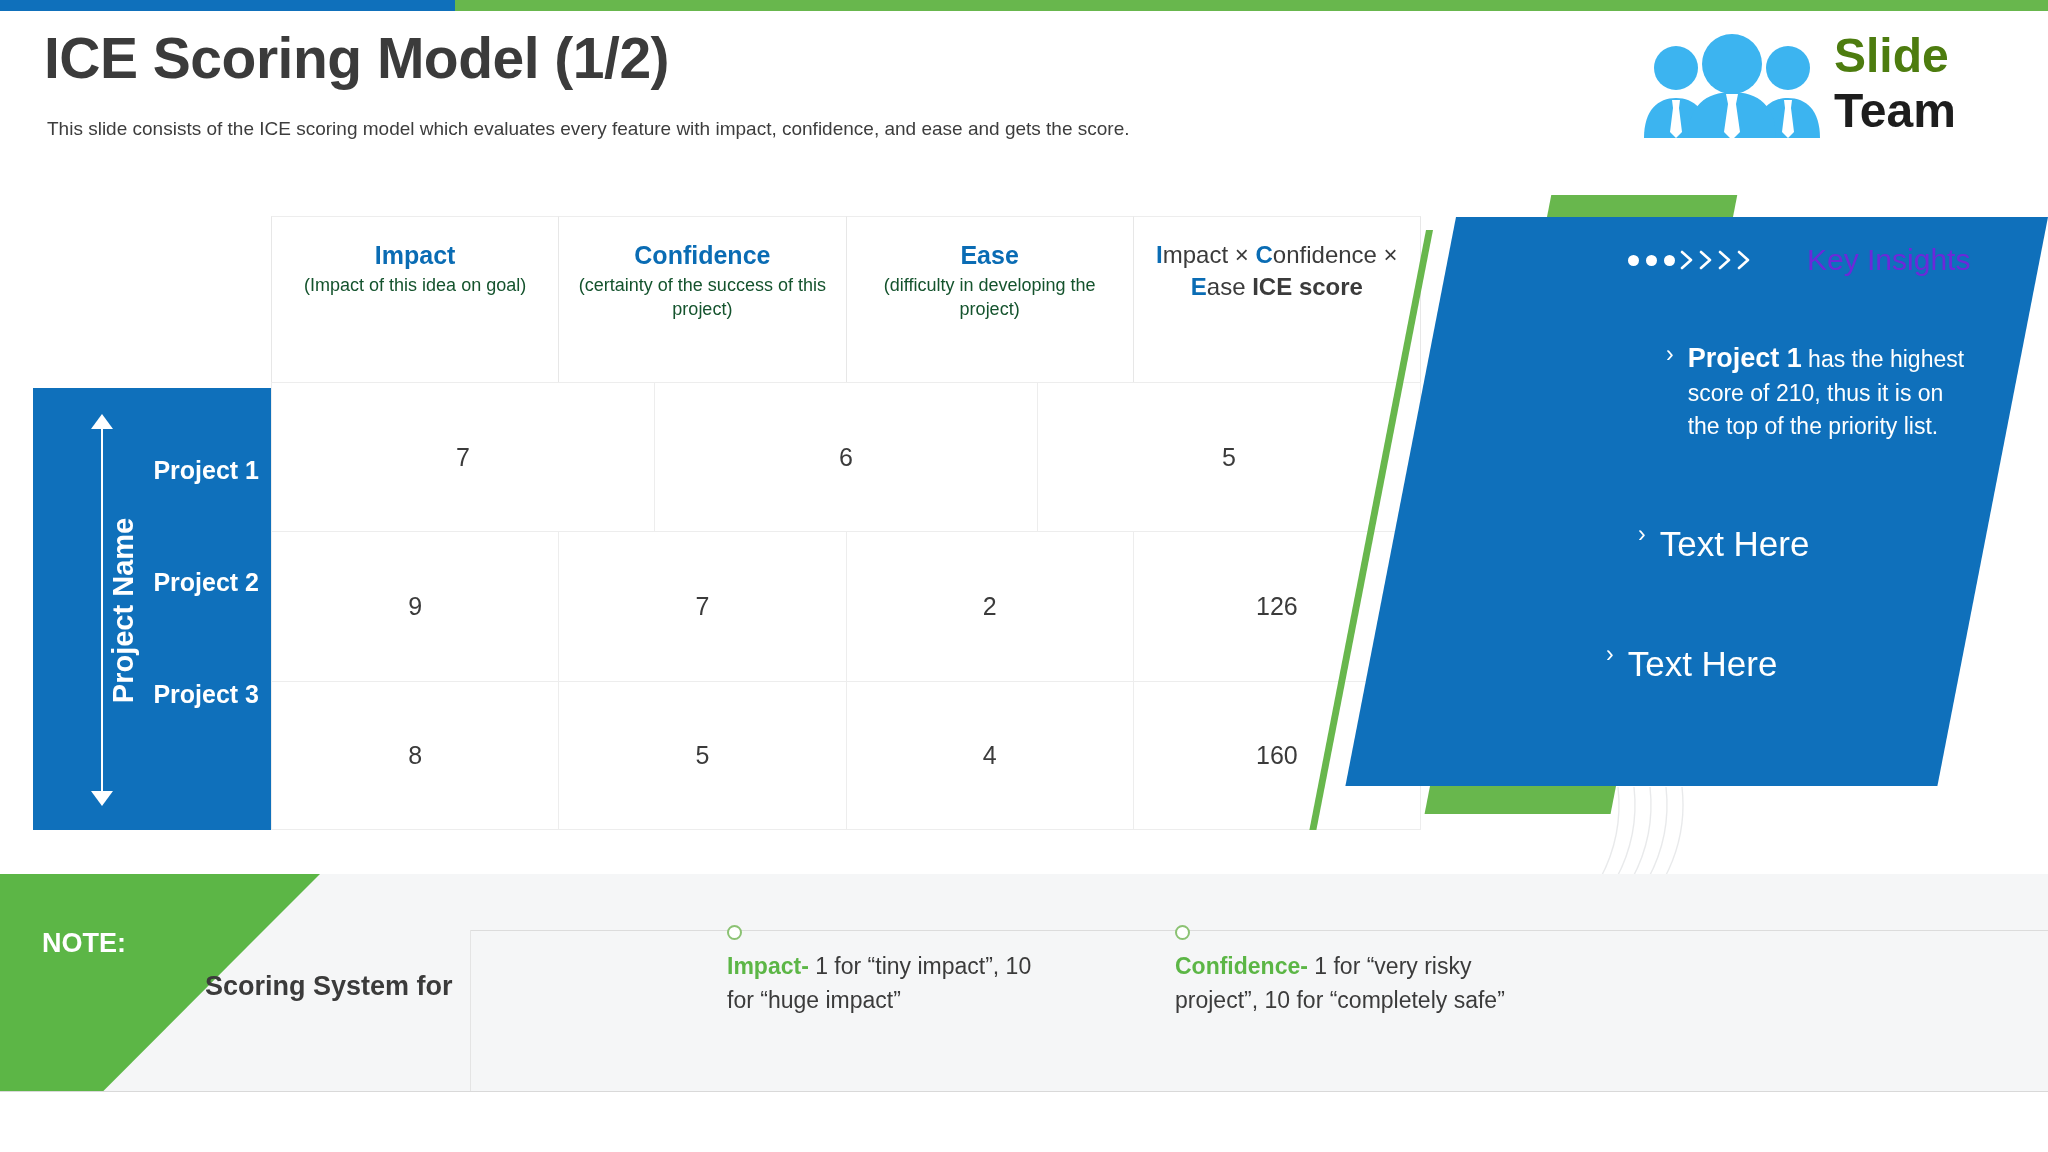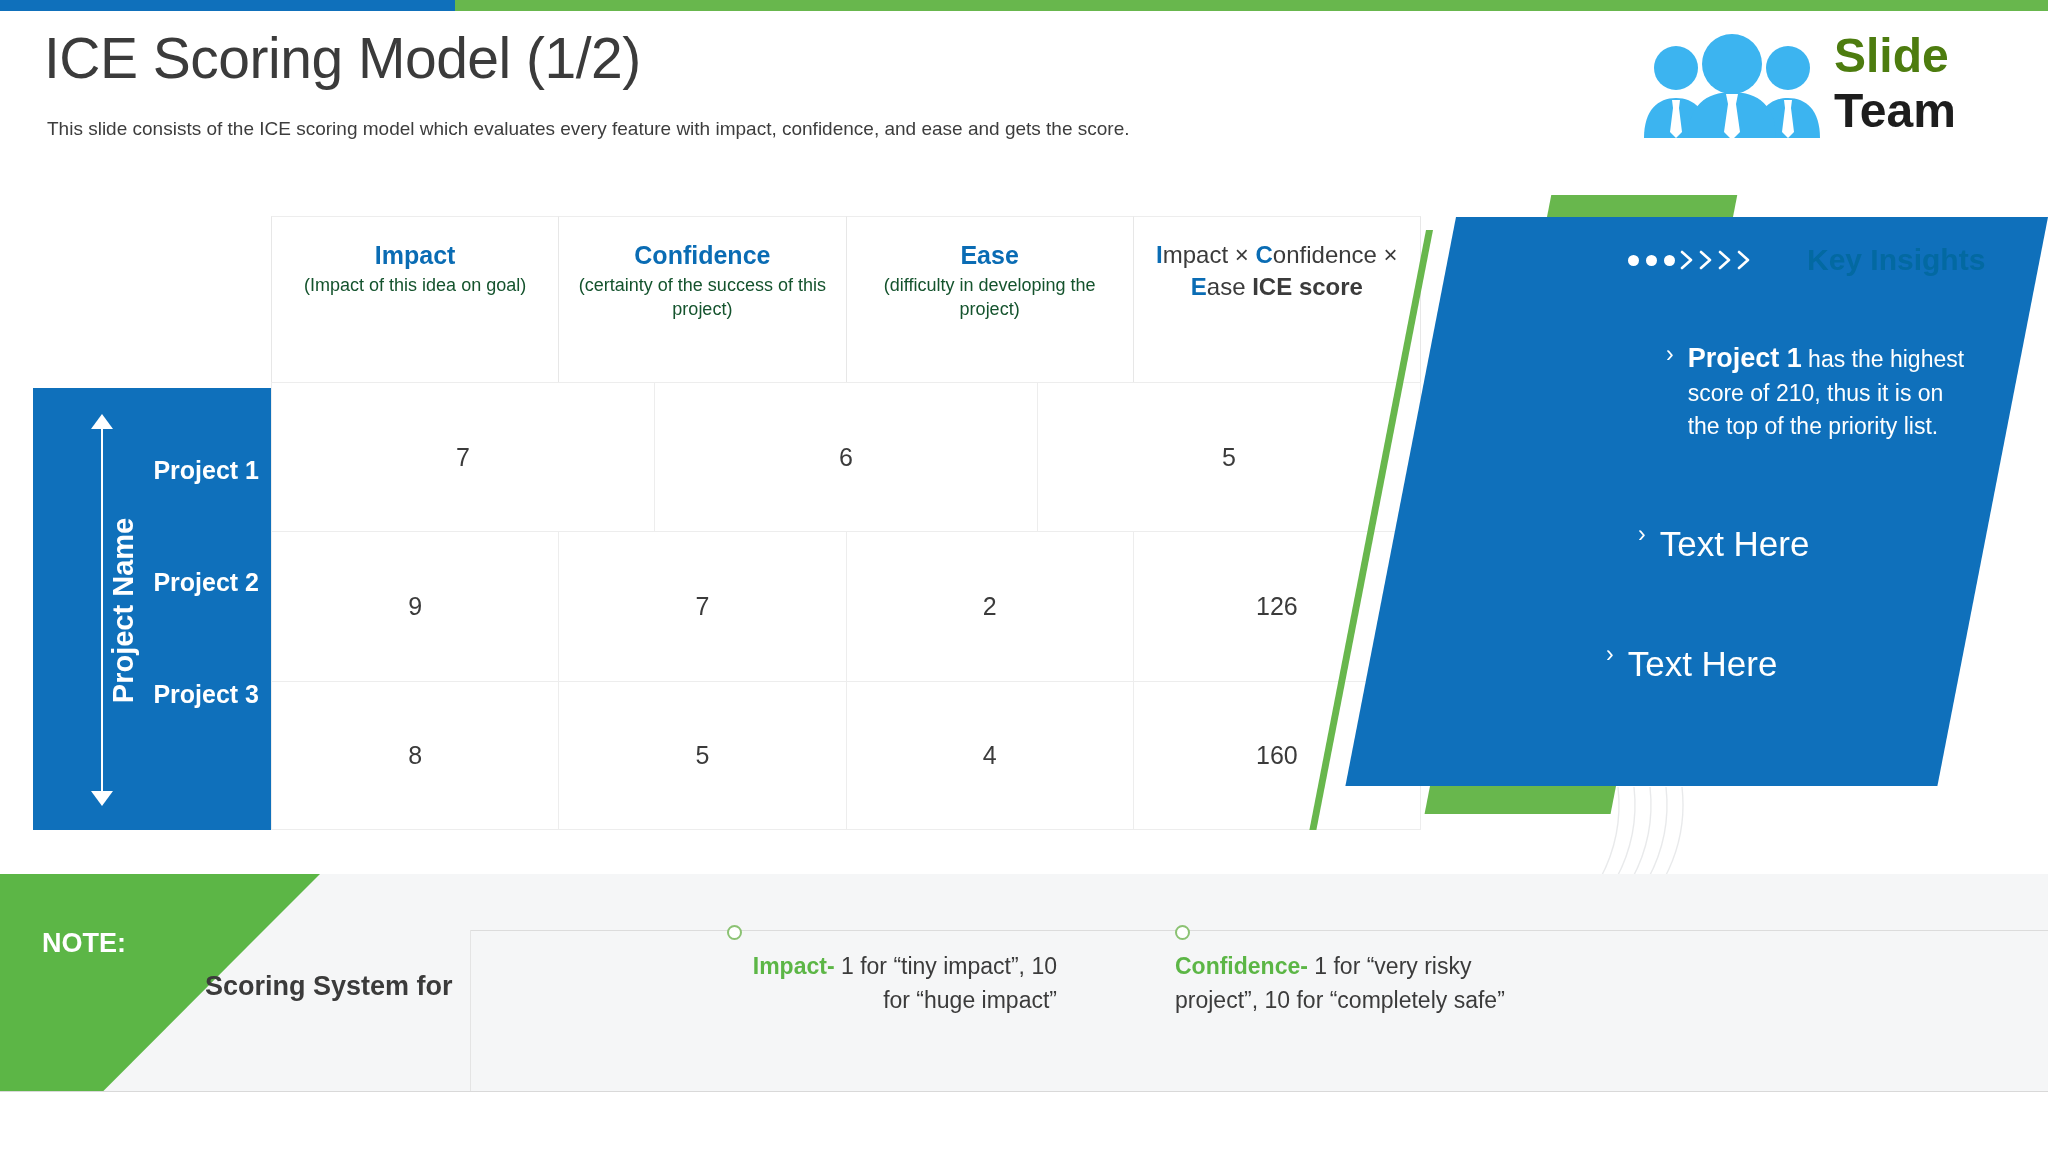--- a/index.html
+++ b/index.html
@@ -12,21 +12,21 @@
   .slide { position: relative; width: 2048px; height: 1152px; background: #fff; }
 
   
   .topbar { position: absolute; left: 0; top: 0; width: 2048px; height: 11px; }
   .topbar-blue  { position: absolute; left: 0;     top: 0; width: 455px;  height: 11px; background: #0f70bb; }
   .topbar-green { position: absolute; left: 455px; top: 0; width: 1593px; height: 11px; background: #68b74d; }
 
   
   .page-title {
     position: absolute; left: 44px; top: 25px;
-    font-size: 57px; font-weight: normal; color: #3b3b3b;
+    font-size: 57px; font-weight: bold; color: #3b3b3b;
     letter-spacing: -0.5px; white-space: nowrap;
   }
   .page-subtitle {
     position: absolute; left: 47px; top: 118px;
     font-size: 19px; color: #3d3d3d; white-space: nowrap;
   }
 
   
   .logo { position: absolute; right: 22px; top: 26px; width: 390px; height: 118px; }
   .logo-mark { position: absolute; left: 0; top: 8px; width: 192px; height: 104px; }
@@ -107,21 +107,21 @@
     position: absolute; left: 10px; top: 591px; width: 186px; height: 28px;
     background: #68b74d; transform: skewX(-11deg); transform-origin: top left;
   }
   .ki-hatch { position: absolute; left: 176px; top: 588px; width: 110px; height: 100px; opacity: .22; }
 
   .ki-content { position: absolute; left: 0; top: 0; width: 628px; height: 645px; }
   .ki-header { position: absolute; left: 208px; top: 48px; display: flex; align-items: center; gap: 56px; }
   .ki-deco { display: flex; align-items: center; gap: 7px; }
   .ki-dot { width: 11px; height: 11px; border-radius: 50%; background: #ffffff; }
   .ki-chev { width: 14px; height: 20px; margin-left: -2px; }
-  .ki-title { font-size: 30px; font-weight: bold; color: #0369a1; white-space: nowrap; }
+  .ki-title { font-size: 30px; font-weight: normal; color: #6d28d9; white-space: nowrap; }
 
   .ki-item { position: absolute; display: flex; gap: 14px; }
   .ki-item .bullet { font-size: 23px; color: #ffffff; line-height: 1.35; }
   .ki-item .body { font-size: 23px; color: #ffffff; line-height: 1.42; }
   .ki-item .body b { font-size: 27px; font-weight: bold; }
   .ki-item.i0 { left: 246px; top: 144px; width: 300px; }
   .ki-item.i1 { left: 218px; top: 324px; width: 300px; }
   .ki-item.i2 { left: 186px; top: 444px; width: 300px; }
   .ki-item.i1 .body, .ki-item.i2 .body { font-size: 35px; }
 
@@ -144,21 +144,21 @@
   .note-rule { position: absolute; left: 470px; top: 56px; width: 1578px; height: 1px; background: #dcdcdc; }
   .note-divider { position: absolute; left: 470px; top: 56px; width: 1px; height: 162px; background: #e4e4e4; }
 
   .note-item { position: absolute; top: 76px; width: 330px; }
   .note-marker {
     position: absolute; left: 0; top: -25px; width: 15px; height: 15px;
     border-radius: 50%; background: #ffffff; border: 2px solid #8bc273;
   }
   .note-text { font-size: 23px; color: #3b3b3b; line-height: 1.46; }
   .note-text .key { color: #5cb646; font-weight: bold; }
-  .note-item.m0 { left: 727px; text-align: right; }
+  .note-item.m0 { left: 727px; }
   .note-item.m1 { left: 1175px; }
   .note-item.m2 { left: 1623px; }
   .note-bottomline { position: absolute; left: 0; top: 217px; width: 2048px; height: 1px; background: #d9d9d9; }
 </style>
 </head>
 <body>
 
 <div class="slide">
 
   <div class="topbar">

